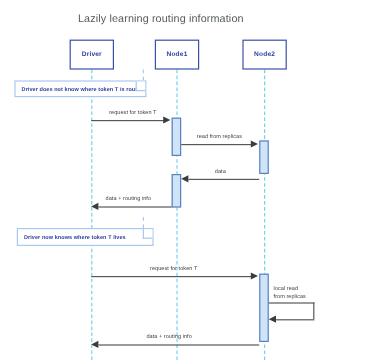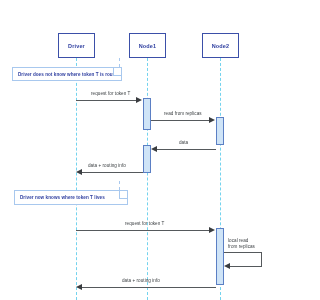--- a/index.html
+++ b/index.html
@@ -93,20 +93,21 @@
   .self-v{
     position:absolute;width:0;
     border-left:1.1px solid #55595c;
   }
 </style>
 </head>
 <body>
 
 <div id="diagram">
 
+  <div class="title">Lazily learning routing information</div>
 
   <div class="lifeline" style="left:76px;top:58px;height:242px;"></div>
   <div class="lifeline" style="left:147px;top:58px;height:242px;"></div>
   <div class="lifeline" style="left:220px;top:58px;height:242px;"></div>
 
   <div class="participant" style="left:58px;top:33px;width:37px;height:25px;">
     <span>Driver</span>
   </div>
   <div class="participant" style="left:129px;top:33px;width:37px;height:25px;">
     <span>Node1</span>

